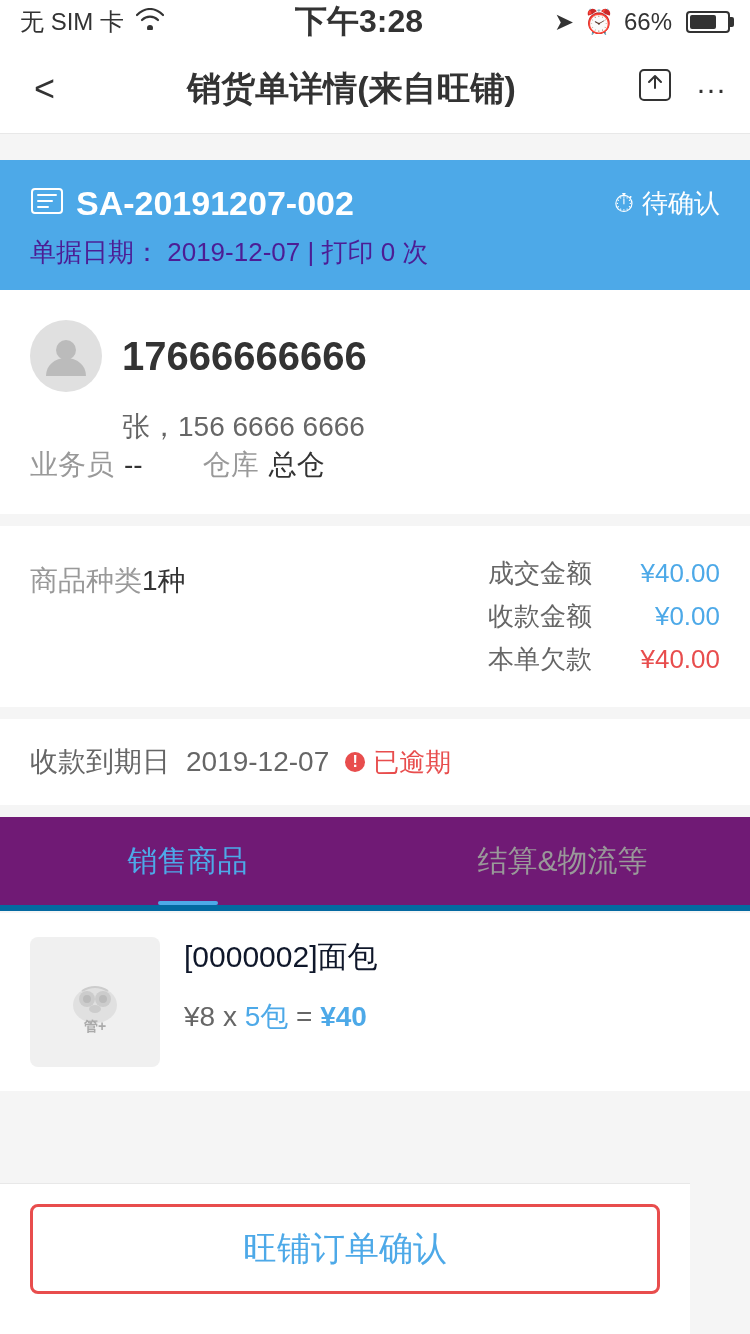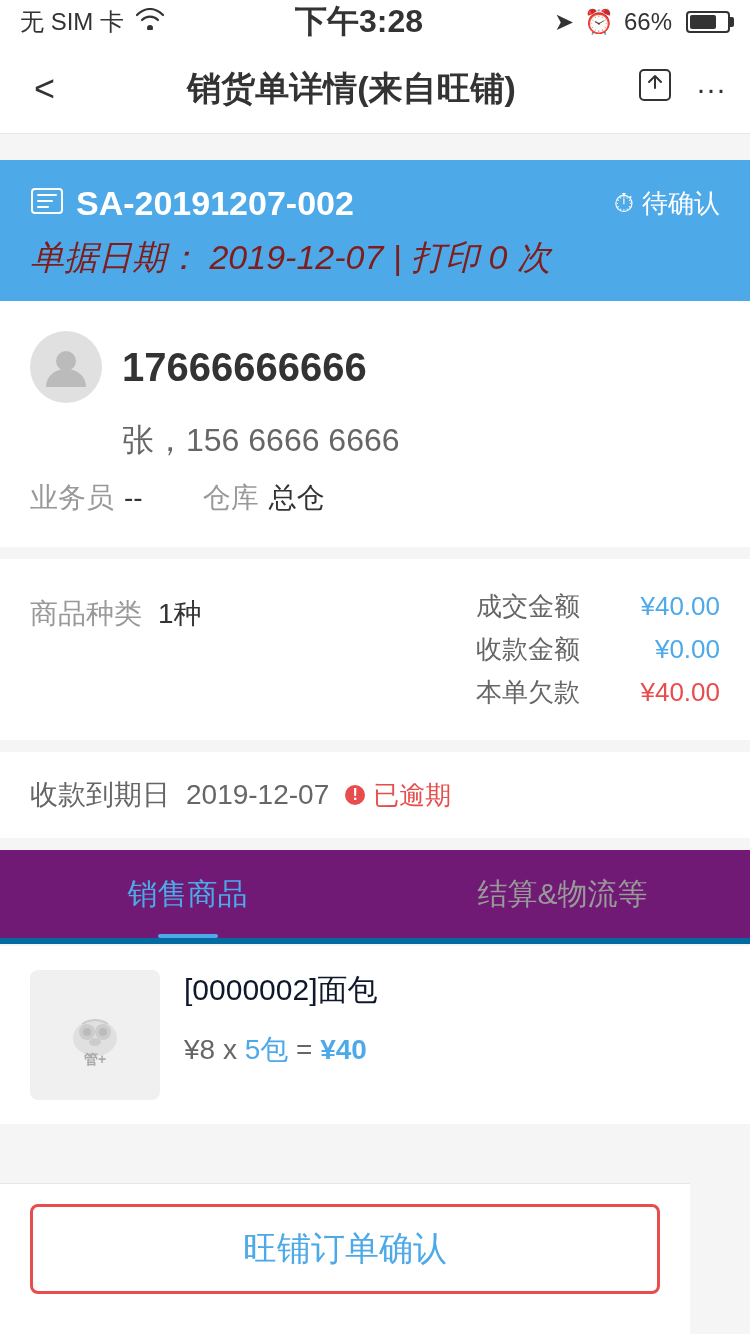--- a/index.html
+++ b/index.html
@@ -125,23 +125,22 @@
       gap: 12px;
     }
     .order-status {
       display: flex;
       align-items: center;
       gap: 8px;
       font-size: 26px;
       color: #fff;
     }
     .order-date-row {
-      font-size: 34px;
-      color: #7f1d1d;
-      font-style: italic;
+      font-size: 26px;
+      color: #4c1d95;
     }
 
     
     .customer-card {
       background: #fff;
       padding: 30px;
       margin-bottom: 12px;
     }
     .customer-main {
       display: flex;
@@ -160,23 +159,22 @@
       font-size: 36px;
       color: #888;
       flex-shrink: 0;
     }
     .customer-phone {
       font-size: 40px;
       font-weight: 600;
       color: #333;
     }
     .customer-name {
-      font-size: 32px;
+      font-size: 28px;
       color: #666;
-      margin-bottom: 16px;
       padding-left: 92px;
     }
     .customer-meta {
       display: flex;
       align-items: center;
       gap: 60px;
       font-size: 28px;
       color: #666;
     }
     .meta-item {
@@ -196,21 +194,20 @@
       background: #fff;
       padding: 30px;
       margin-bottom: 12px;
       display: flex;
       justify-content: space-between;
       align-items: flex-start;
     }
     .summary-left {
       display: flex;
       align-items: flex-start;
-      gap: 16px;
       font-size: 28px;
       color: #666;
       margin-top: 6px;
     }
     .summary-label {
       color: #999;
     }
     .summary-count {
       color: #333;
       font-weight: 500;
@@ -218,21 +215,21 @@
     .summary-right {
       display: flex;
       flex-direction: column;
       align-items: flex-end;
       gap: 8px;
     }
     .amount-row {
       display: flex;
       justify-content: flex-end;
       align-items: center;
-      gap: 20px;
+      gap: 8px;
       font-size: 26px;
     }
     .amount-label {
       color: #666;
       min-width: 120px;
       text-align: right;
     }
     .amount-value {
       color: #4da9e8;
       font-weight: 500;

